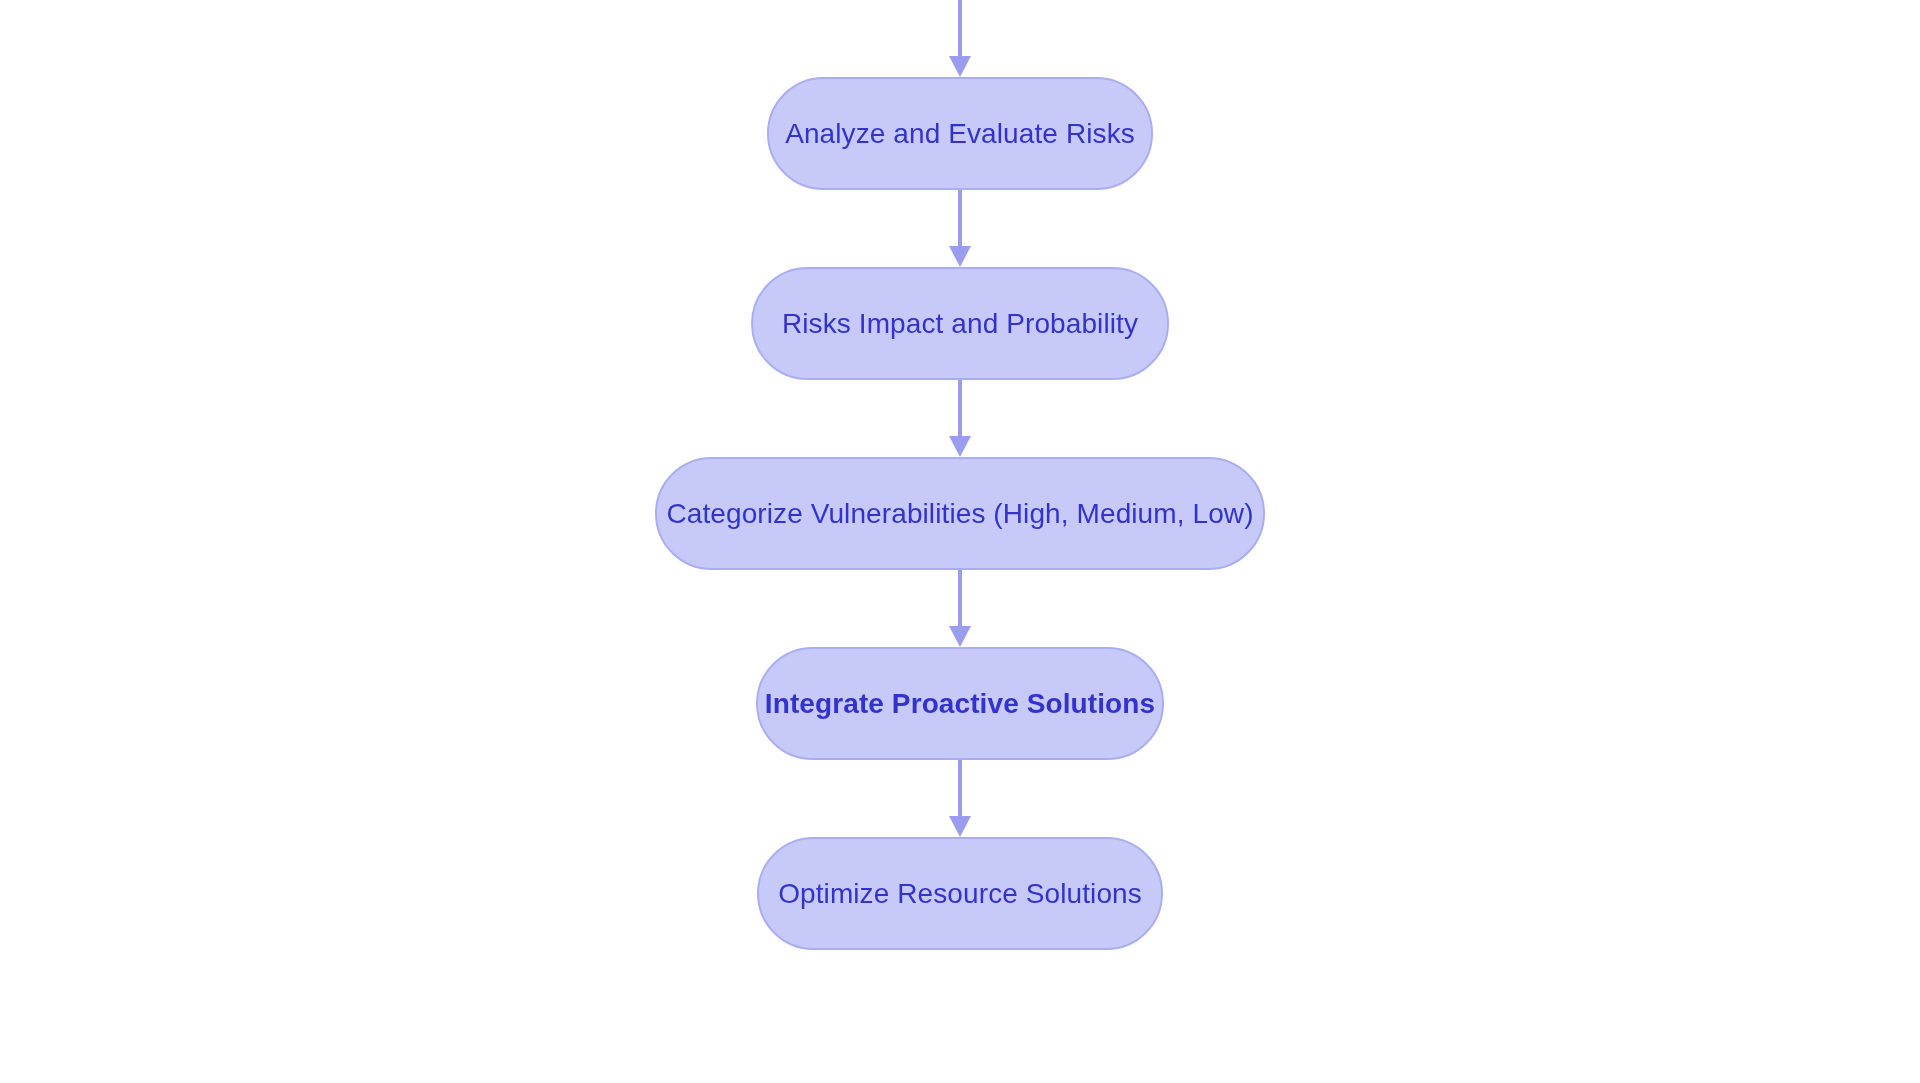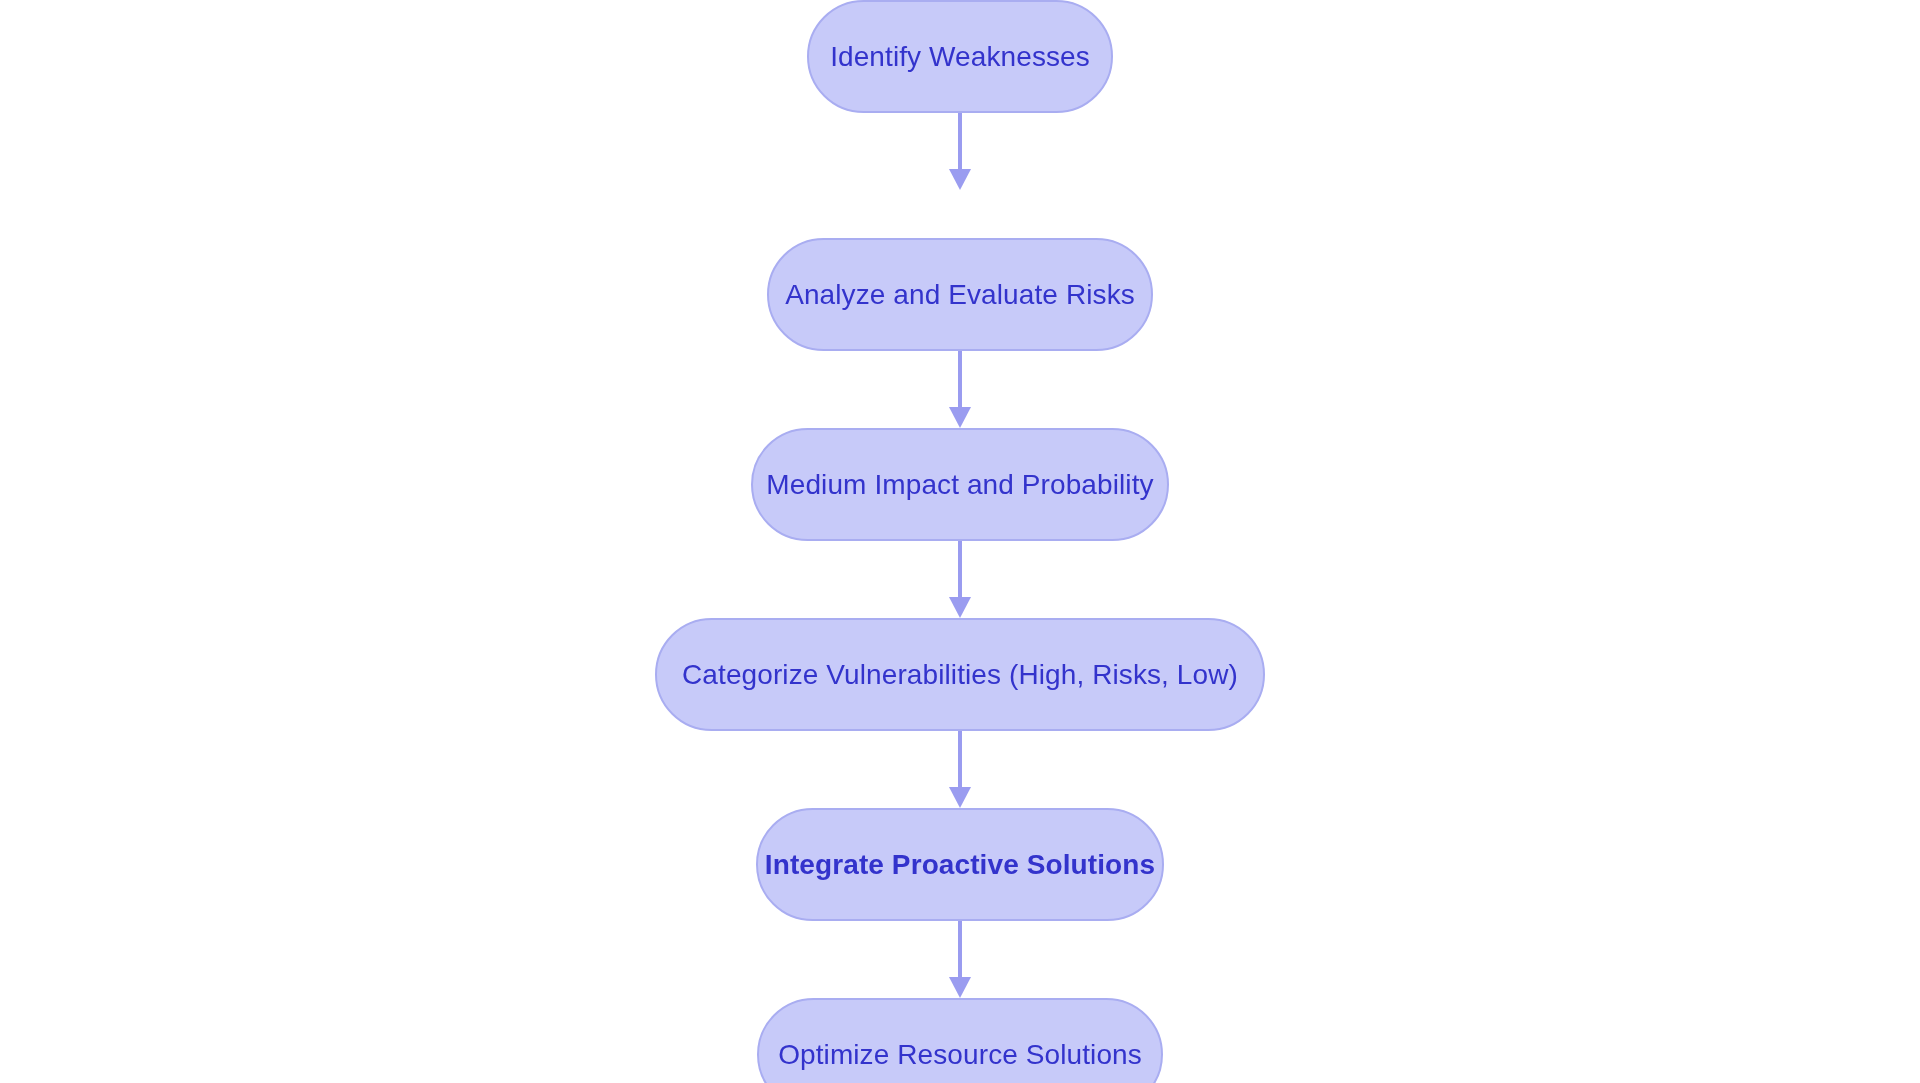--- a/index.html
+++ b/index.html
@@ -47,21 +47,21 @@
   .node-label {
     font-family: "Liberation Sans", sans-serif;
     font-size: 28px;
     line-height: 1;
     color: #3333cc;
     letter-spacing: 0.1px;
   }
 
   
   .node.n0 { width: 306px; }
-  .node.n1 { width: 386px; margin-top: 48px; }
+  .node.n1 { width: 386px; }
   .node.n2 { width: 418px; }
   .node.n3 { width: 610px; }
   .node.n4 { width: 408px; font-weight: bold; }
   .node.n5 { width: 406px; }
 
   .connector {
     width: 26px;
     height: 77px;
     position: relative;
     display: block;
@@ -86,49 +86,46 @@
     border-right: 11px solid transparent;
     border-top: 21px solid #9a9cf0;
   }
 </style>
 </head>
 <body>
 
 <div id="flowchart">
   <div class="flow-column">
 
-    <div class="node n0">
-      <span class="node-label">Identify Weaknesses</span>
-    </div>
 
     <div class="connector">
       <span class="stem"></span>
       <span class="head"></span>
     </div>
 
     <div class="node n1">
       <span class="node-label">Analyze and Evaluate Risks</span>
     </div>
 
     <div class="connector">
       <span class="stem"></span>
       <span class="head"></span>
     </div>
 
     <div class="node n2">
-      <span class="node-label">Medium Impact and Probability</span>
+      <span class="node-label">Risks Impact and Probability</span>
     </div>
 
     <div class="connector">
       <span class="stem"></span>
       <span class="head"></span>
     </div>
 
     <div class="node n3">
-      <span class="node-label">Categorize Vulnerabilities (High, Risks, Low)</span>
+      <span class="node-label">Categorize Vulnerabilities (High, Medium, Low)</span>
     </div>
 
     <div class="connector">
       <span class="stem"></span>
       <span class="head"></span>
     </div>
 
     <div class="node n4">
       <span class="node-label">Integrate Proactive Solutions</span>
     </div>

